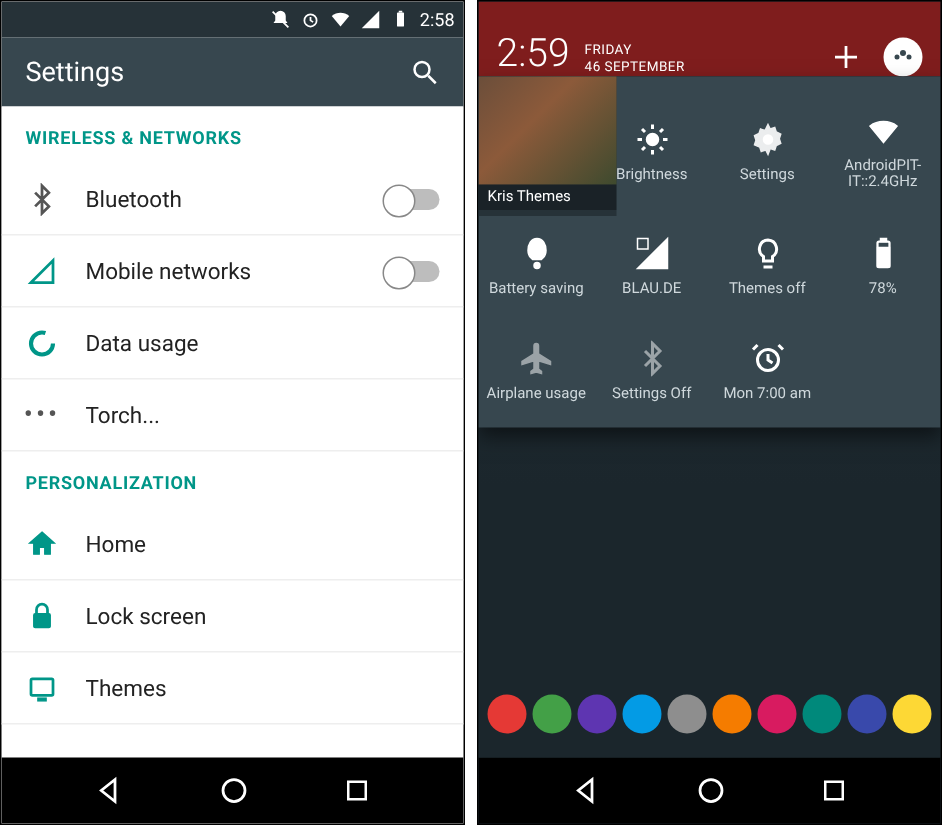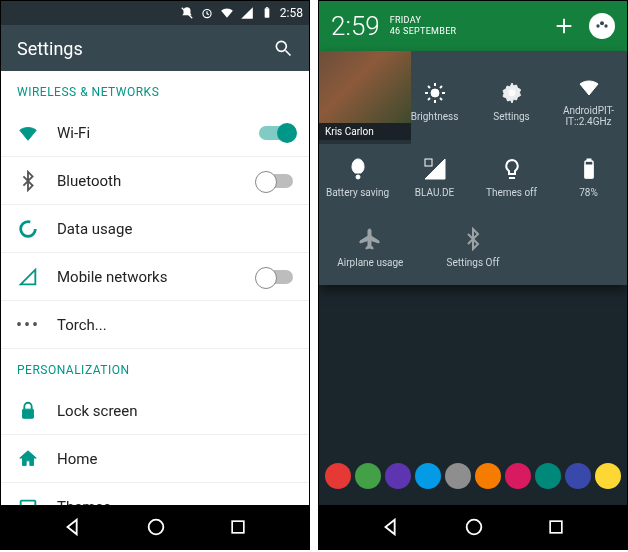--- a/index.html
+++ b/index.html
@@ -7,38 +7,38 @@
   .container { display: flex; width: 628px; height: 552px; }
   .phone { width: 310px; height: 550px; position: relative; overflow: hidden; }
   .phone-left { margin-right: 8px; background: #fff; border: 1px solid #000; }
   .phone-right { background: #1e2a30; border: 1px solid #000; }
 
   
   .statusbar-l { height: 24px; background: #263238; color: #fff; display: flex; align-items: center; justify-content: flex-end; padding: 0 6px; gap: 6px; font-size: 12px; }
   .statusbar-l .icon { width: 14px; height: 14px; display: flex; align-items: center; justify-content: center; }
   .toolbar-l { height: 46px; background: #37474f; color: #fff; display: flex; align-items: center; justify-content: space-between; padding: 0 16px; font-size: 18px; }
   .list { background: #fff; }
-  .section-header { color: #009688; font-size: 12px; font-weight: 400; padding: 14px 16px 10px; letter-spacing: 0.5px; }
+  .section-header { color: #009688; font-size: 12px; font-weight: 700; padding: 14px 16px 10px; letter-spacing: 0.5px; }
   .row { display: flex; align-items: center; height: 48px; padding: 0 16px; border-bottom: 1px solid #eee; }
   .row .ricon { width: 22px; height: 22px; margin-right: 18px; display: flex; align-items: center; justify-content: center; }
   .row .rlabel { flex: 1; font-size: 15px; color: #222; }
   .row .rctrl { width: 36px; display: flex; justify-content: flex-end; align-items: center; }
   .teal { color: #009688; fill: #009688; stroke: #009688; }
   .gray { color: #555; fill: #555; stroke: #555; }
 
   .switch-on { position: relative; width: 34px; height: 14px; background: #80cbc4; border-radius: 7px; }
   .switch-on::after { content: ''; position: absolute; right: -4px; top: -3px; width: 20px; height: 20px; border-radius: 50%; background: #009688; }
   .switch-off { position: relative; width: 34px; height: 14px; background: #bdbdbd; border-radius: 7px; }
   .switch-off::after { content: ''; position: absolute; left: -4px; top: -3px; width: 20px; height: 20px; border-radius: 50%; background: #fff; border: 1.5px solid #888; }
 
   .navbar { position: absolute; bottom: 0; left: 0; right: 0; height: 44px; background: #000; display: flex; align-items: center; justify-content: space-evenly; }
   .vgap-l { height: 24px; }
 
   
-  .panel-header { height: 50px; display: flex; align-items: center; padding: 0 12px; color: #fff; background: #15803d; }
+  .panel-header { height: 50px; display: flex; align-items: flex-end; padding: 0 12px; color: #fff; background: #7f1d1d; }
   .panel-time { font-size: 26px; font-weight: 300; margin-right: 10px; }
   .panel-date { font-size: 9px; line-height: 11px; letter-spacing: 0.3px; }
   .panel-actions { margin-left: auto; display: flex; gap: 14px; align-items: center; }
   .circle-btn { width: 26px; height: 26px; border-radius: 50%; background: #fff; display: flex; align-items: center; justify-content: center; }
 
   .user-chip { position: absolute; top: 50px; left: 0; width: 92px; background: #263238; padding-bottom: 4px; z-index: 3; }
   .user-photo { width: 92px; height: 72px; background: linear-gradient(135deg, #6b4e3a 0%, #8c5a3a 40%, #3e4a2e 100%); }
   .user-name { color: #fff; font-size: 10px; padding: 3px 6px; background: rgba(0,0,0,0.3); }
 
   .tiles { position: absolute; top: 50px; left: 0; right: 0; background: #37474f; color: #fff; padding: 12px 0 6px; z-index: 2; box-shadow: 0 6px 12px rgba(0,0,0,0.5); }
@@ -100,89 +100,78 @@
       <span>Settings</span>
       <span style="width:20px;height:20px"><svg viewBox="0 0 24 24">
             <circle cx="10" cy="10" r="6" fill="none" stroke="#fff" stroke-width="2"></circle>
             <line x1="15" y1="15" x2="21" y2="21" stroke="#fff" stroke-width="2"></line>
           </svg></span>
     </div>
 
     <div class="list">
       <div class="section-header">WIRELESS &amp; NETWORKS</div>
 
-      <div class="row">
-        <span class="ricon teal">
-            <svg viewBox="0 0 24 24">
-              <path fill="#009688" d="M12 20l9-11c-5-4-13-4-18 0l9 11z"></path>
-            </svg>
-          </span>
-        <span class="rlabel">Wi-Fi</span>
-        <span class="rctrl">
-            <div class="switch-on"></div>
-          </span>
-      </div>
 
       <div class="row">
         <span class="ricon gray">
             <svg viewBox="0 0 24 24">
               <path fill="none" stroke="#555" stroke-width="2" d="M7 7l10 10-5 5V2l5 5L7 17"></path>
             </svg>
           </span>
         <span class="rlabel">Bluetooth</span>
         <span class="rctrl">
             <div class="switch-off"></div>
           </span>
       </div>
 
       <div class="row">
         <span class="ricon teal">
             <svg viewBox="0 0 24 24">
-              <circle cx="12" cy="12" r="8" fill="none" stroke="#009688" stroke-width="3" stroke-dasharray="40 10"></circle>
-            </svg>
-          </span>
-        <span class="rlabel">Data usage</span>
-      </div>
-
-      <div class="row">
-        <span class="ricon teal">
-            <svg viewBox="0 0 24 24">
               <path fill="none" stroke="#009688" stroke-width="2" d="M4 20L20 4v16H4z"></path>
             </svg>
           </span>
         <span class="rlabel">Mobile networks</span>
         <span class="rctrl">
             <div class="switch-off"></div>
           </span>
       </div>
 
       <div class="row">
+        <span class="ricon teal">
+            <svg viewBox="0 0 24 24">
+              <circle cx="12" cy="12" r="8" fill="none" stroke="#009688" stroke-width="3" stroke-dasharray="40 10"></circle>
+            </svg>
+          </span>
+        <span class="rlabel">Data usage</span>
+      </div>
+
+      <div class="row">
         <span class="ricon gray" style="font-size:18px;letter-spacing:2px;color:#555">•••</span>
         <span class="rlabel">Torch...</span>
       </div>
 
       <div class="section-header">PERSONALIZATION</div>
 
       <div class="row">
         <span class="ricon teal">
             <svg viewBox="0 0 24 24">
+              <path fill="#009688" d="M12 3l9 8h-3v8h-4v-5h-4v5H6v-8H3l9-8z"></path>
+            </svg>
+          </span>
+        <span class="rlabel">Home</span>
+      </div>
+
+      <div class="row">
+        <span class="ricon teal">
+            <svg viewBox="0 0 24 24">
               <rect x="6" y="10" width="12" height="10" rx="1" fill="#009688"></rect>
               <path d="M8 10V7a4 4 0 118 0v3" fill="none" stroke="#009688" stroke-width="2"></path>
             </svg>
           </span>
         <span class="rlabel">Lock screen</span>
-      </div>
-
-      <div class="row">
-        <span class="ricon teal">
-            <svg viewBox="0 0 24 24">
-              <path fill="#009688" d="M12 3l9 8h-3v8h-4v-5h-4v5H6v-8H3l9-8z"></path>
-            </svg>
-          </span>
-        <span class="rlabel">Home</span>
       </div>
 
       <div class="row">
         <span class="ricon teal">
             <svg viewBox="0 0 24 24">
               <rect x="4" y="5" width="16" height="12" rx="1" fill="none" stroke="#009688" stroke-width="2"></rect>
               <rect x="9" y="19" width="6" height="2" fill="#009688"></rect>
             </svg>
           </span>
         <span class="rlabel">Themes</span>
@@ -314,27 +303,38 @@
           <span class="tile-label">Airplane usage</span>
         </div>
         <div class="tile">
           <span class="tile-icon" style="opacity:0.5">
               <svg viewBox="0 0 24 24">
                 <path fill="none" stroke="#fff" stroke-width="2" d="M7 7l10 10-5 5V2l5 5L7 17"></path>
               </svg>
             </span>
           <span class="tile-label">Settings Off</span>
         </div>
+        <div class="tile">
+          <span class="tile-icon">
+              <svg viewBox="0 0 24 24">
+                <circle cx="12" cy="13" r="7" fill="none" stroke="#fff" stroke-width="2"></circle>
+                <path d="M12 9v4l3 2" stroke="#fff" stroke-width="2" fill="none"></path>
+                <line x1="5" y1="3" x2="2" y2="6" stroke="#fff" stroke-width="2"></line>
+                <line x1="19" y1="3" x2="22" y2="6" stroke="#fff" stroke-width="2"></line>
+              </svg>
+            </span>
+          <span class="tile-label">Mon 7:00 am</span>
+        </div>
         <div class="tile" style="visibility:hidden"></div>
       </div>
     </div>
 
     <div class="user-chip">
       <div class="user-photo"></div>
-      <div class="user-name">Kris Carlon</div>
+      <div class="user-name">Kris Themes</div>
     </div>
 
     <div class="dock">
       <div class="dock-icon c1"></div>
       <div class="dock-icon c2"></div>
       <div class="dock-icon c3"></div>
       <div class="dock-icon c4"></div>
       <div class="dock-icon c9"></div>
       <div class="dock-icon c5"></div>
       <div class="dock-icon c6"></div>

